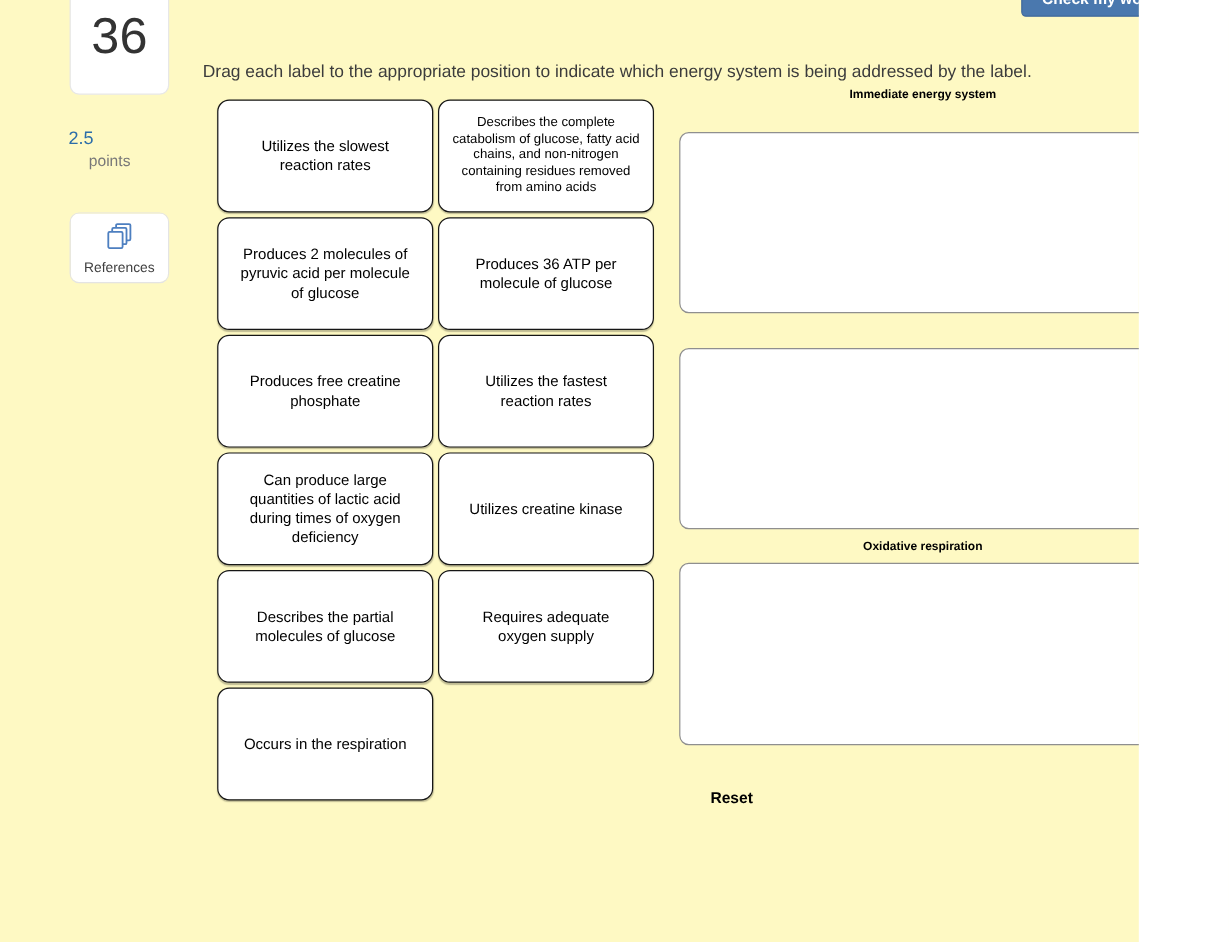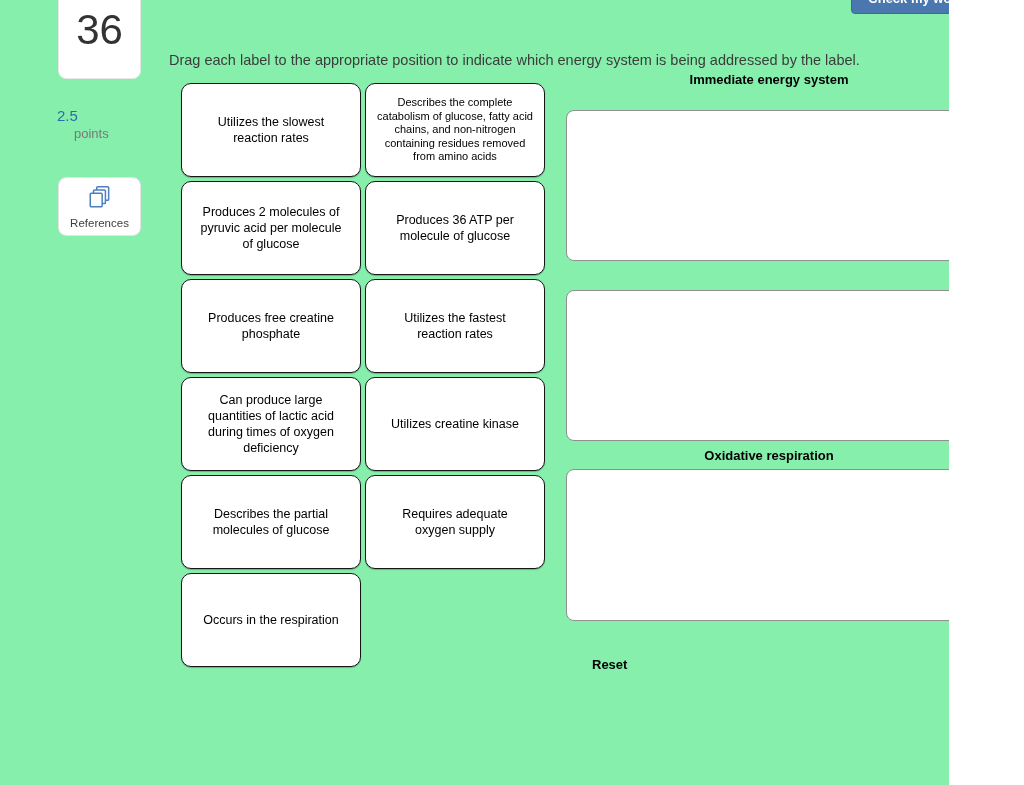--- a/index.html
+++ b/index.html
@@ -1,18 +1,18 @@
 <!DOCTYPE html>
 <html><head>
 <meta charset="utf-8">
 <style>
   * { margin:0; padding:0; box-sizing:border-box; }
   html,body { background:#fff; }
   .page {
-    position:relative; width:949px; height:785px; background:#86efac;
+    position:relative; width:949px; height:785px; background:#fef9c3;
     font-family:"Liberation Sans", sans-serif; overflow:hidden;
   }
 
   
   .qbox {
     position:absolute; left:58px; top:-20px; width:83px; height:99px;
     border:1px solid #e7e7e7; border-radius:8px; background:#fff;
     display:flex; align-items:center; justify-content:center;
     font-size:42px; color:#333333;
   }
@@ -54,21 +54,21 @@
     border:1.5px solid #161616; border-radius:10px; background:#fff;
     display:flex; align-items:center; justify-content:center;
     text-align:center; padding:4px 16px; font-size:12.5px; line-height:16px;
     color:#000; cursor:grab; box-shadow:0 1px 1px rgba(0,0,0,0.25);
   }
   .tile.small { font-size:11px; line-height:13.5px; padding:4px 10px; }
 
   
   .dz-title {
     position:absolute; left:566px; width:406px; text-align:center;
-    font-weight:bold; font-size:13px; color:#000; line-height:16px;
+    font-weight:bold; font-size:10px; color:#000; line-height:16px;
   }
   .dz-title span { display:inline-block; max-width:160px; }
   .dz-box {
     position:absolute; left:566px; width:406px;
     border:1px solid #8f8f8f; border-radius:8px; background:#fff;
   }
   #dz1-title { top:72px; }
   #dz1-box   { top:110px; height:151px; }
   #dz2-title { top:269px; }
   #dz2-box   { top:290px; height:151px; }

